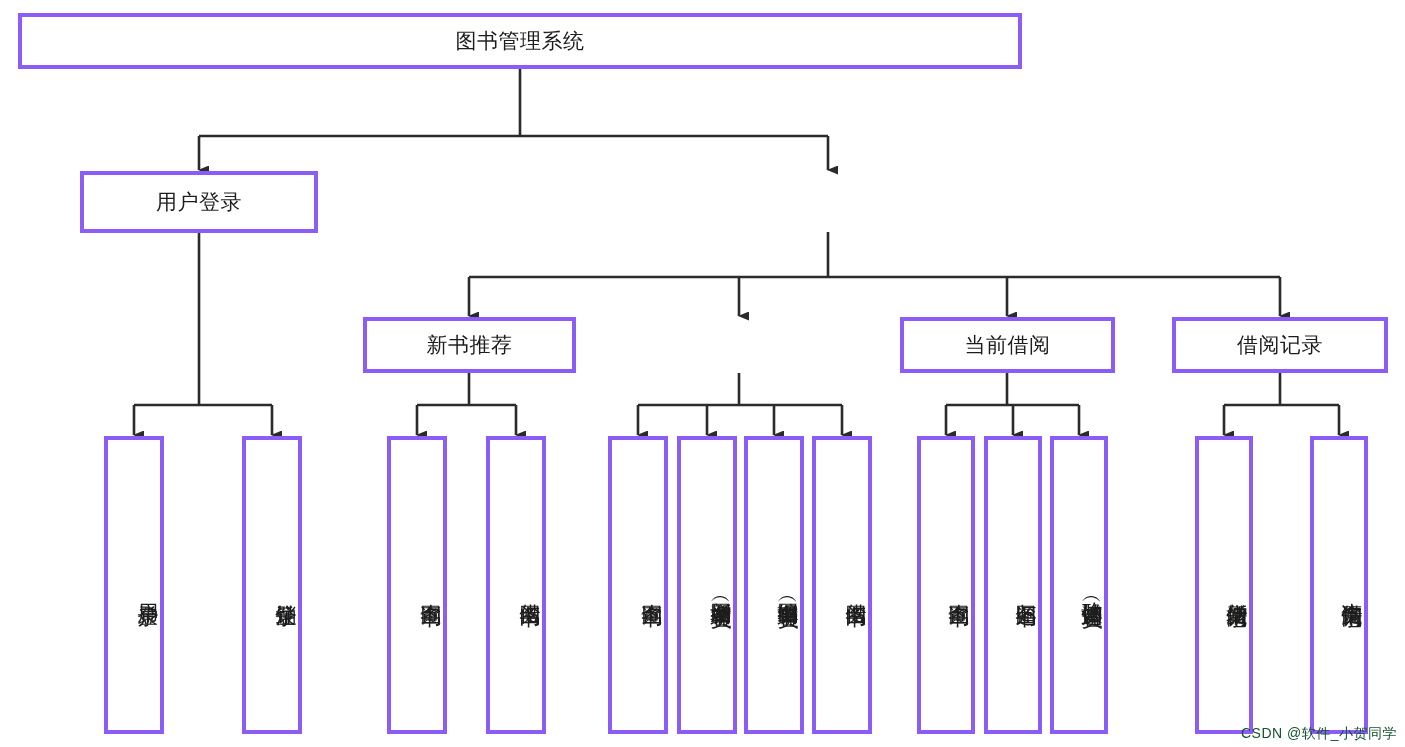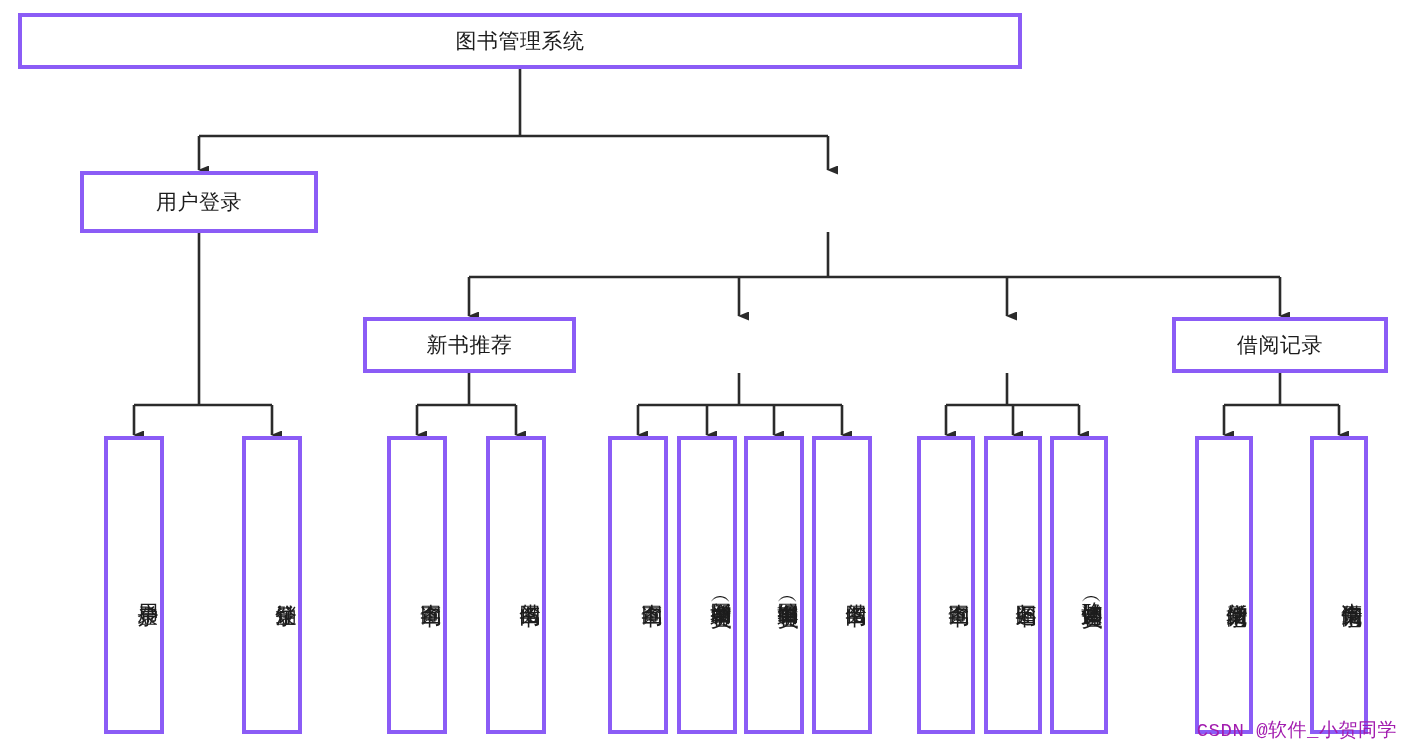--- a/index.html
+++ b/index.html
@@ -57,25 +57,25 @@
     display: block;
   }
   .node-label {
     display: block;
     white-space: pre;
   }
   #watermark {
     position: absolute;
     right: 8px;
     bottom: 4px;
-    font-size: 19px;
-    color: #a21caf;
+    font-size: 14px;
+    color: #14532d;
     letter-spacing: 0.5px;
     white-space: nowrap;
-    font-family: Liberation Mono, monospace;
+    font-family: Liberation Sans, sans-serif;
   }
 </style>
 </head>
 <body>
 
 <div id="diagram-root">
 
   <svg id="edge-layer" viewBox="0 0 1405 747" width="1405" height="747" xmlns="http://www.w3.org/2000/svg">
     <defs>
       <marker id="arrowhead" markerWidth="9" markerHeight="11" refX="4.5" refY="10" orient="auto" markerUnits="userSpaceOnUse">
@@ -123,20 +123,23 @@
     <span class="node-label">图书管理系统</span>
   </div>
 
   <div class="node horizontal" style="left: 80px; top: 171px; width: 238px; height: 62px;">
     <span class="node-label">用户登录</span>
   </div>
 
   <div class="node horizontal" style="left: 363px; top: 317px; width: 213px; height: 56px;">
     <span class="node-label">新书推荐</span>
   </div>
+  <div class="node horizontal" style="left: 900px; top: 317px; width: 215px; height: 56px;">
+    <span class="node-label">当前借阅</span>
+  </div>
   <div class="node horizontal" style="left: 1172px; top: 317px; width: 216px; height: 56px;">
     <span class="node-label">借阅记录</span>
   </div>
 
   <div class="node vertical" style="left: 104px; top: 436px; width: 60px; height: 298px;">
     <span class="node-label">用户登录</span>
   </div>
   <div class="node vertical" style="left: 242px; top: 436px; width: 60px; height: 298px;">
     <span class="node-label">注销登录</span>
   </div>

